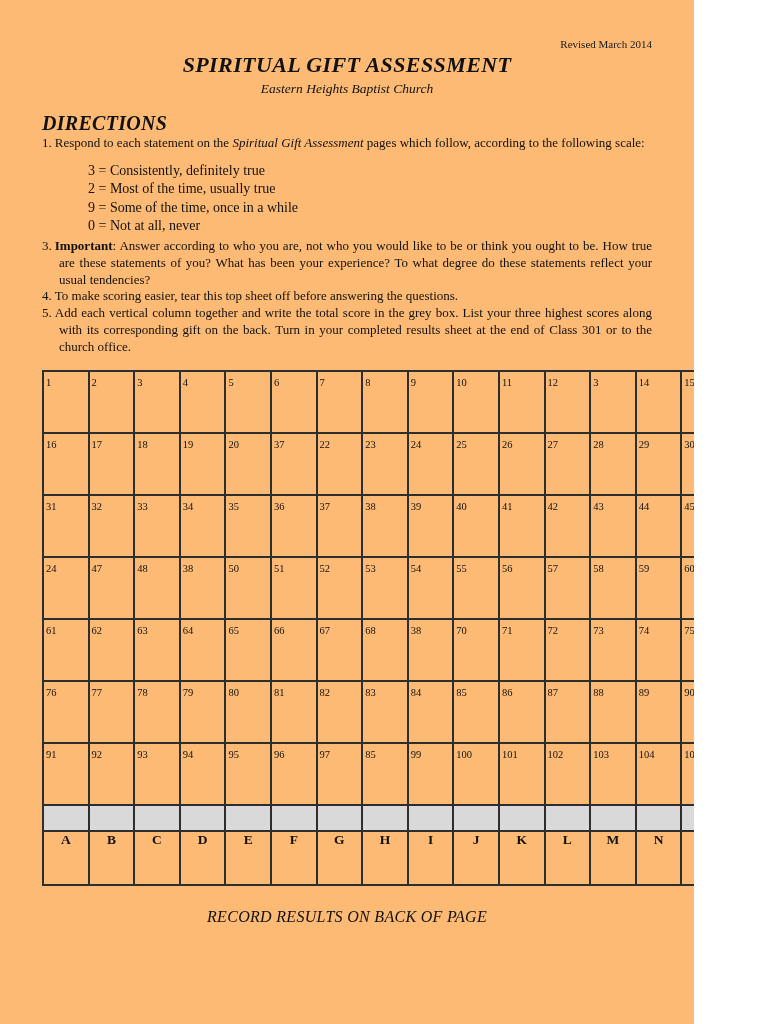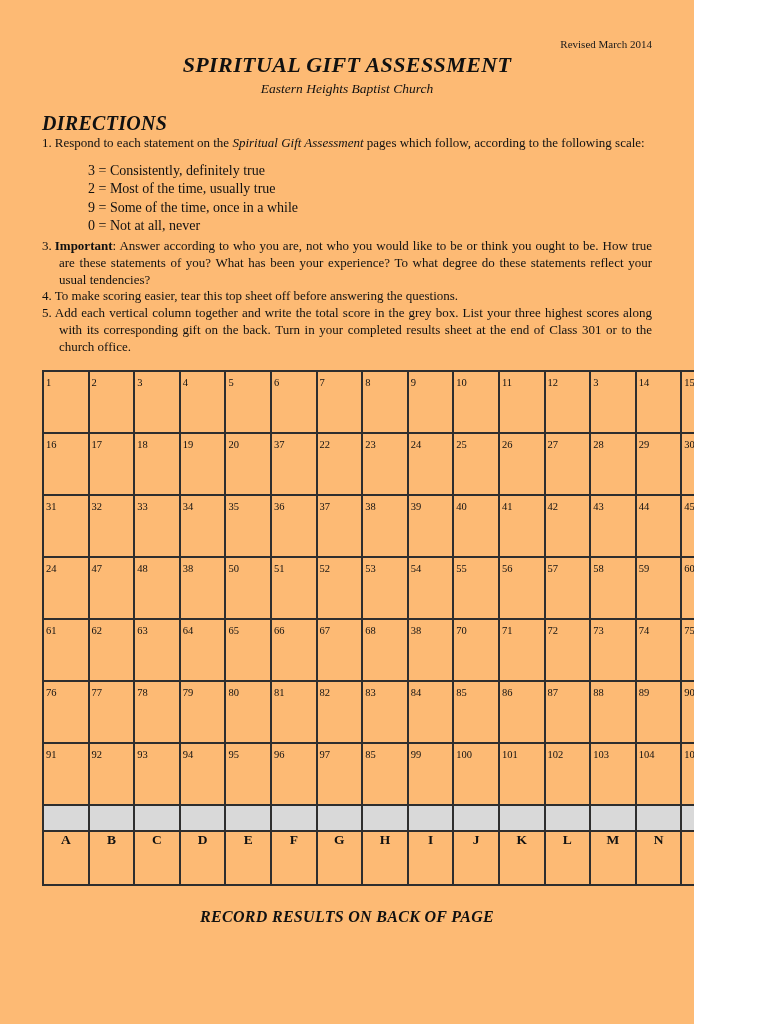--- a/index.html
+++ b/index.html
@@ -83,21 +83,21 @@
   td.letter {
     height: 54px;
     text-align: center;
     vertical-align: middle;
     font-size: 13.5px;
     font-weight: bold;
   }
   .footer-note {
     text-align: center;
     font-size: 16px;
-    font-weight: bold;
+    font-weight: normal;
     font-style: italic;
     letter-spacing: 0.3px;
     margin-top: 22px;
   }
 </style>
 </head>
 <body>
 
 <div class="page">
   <div class="content">

